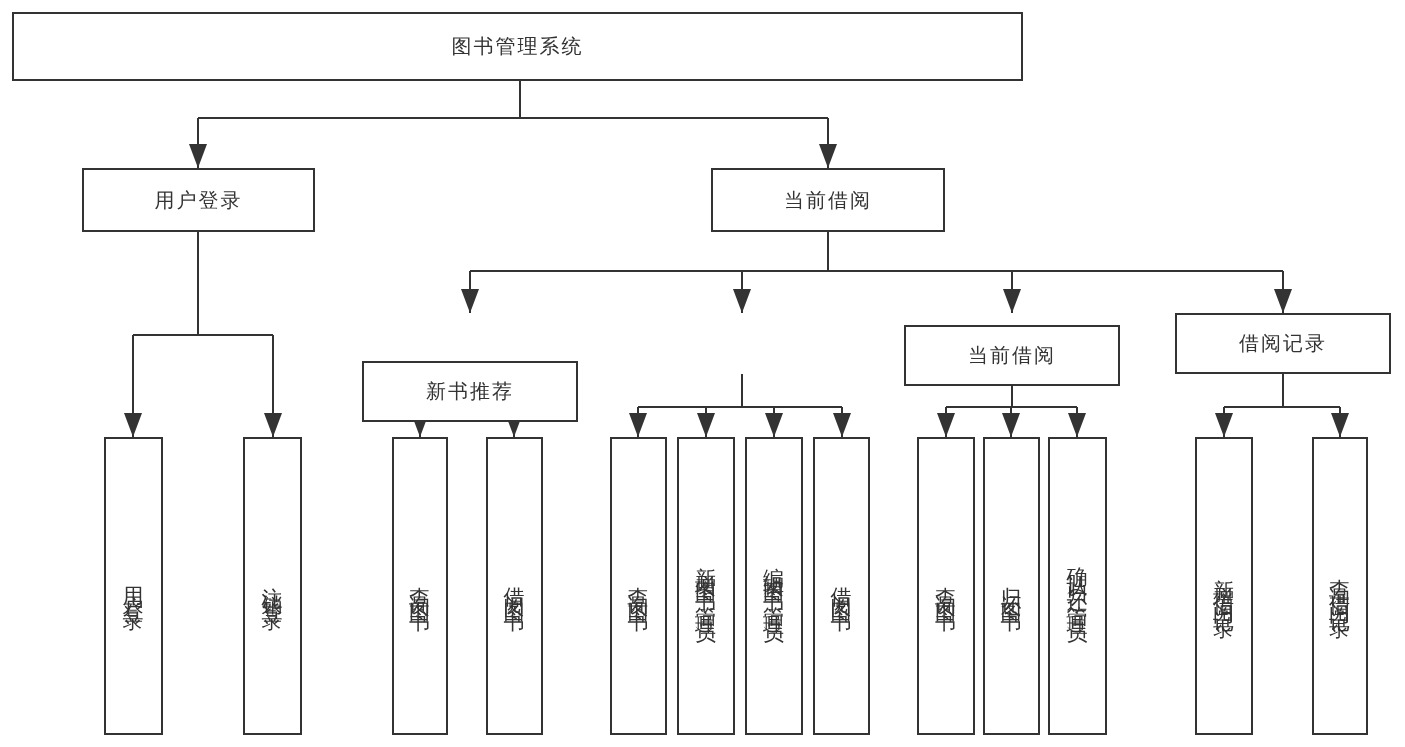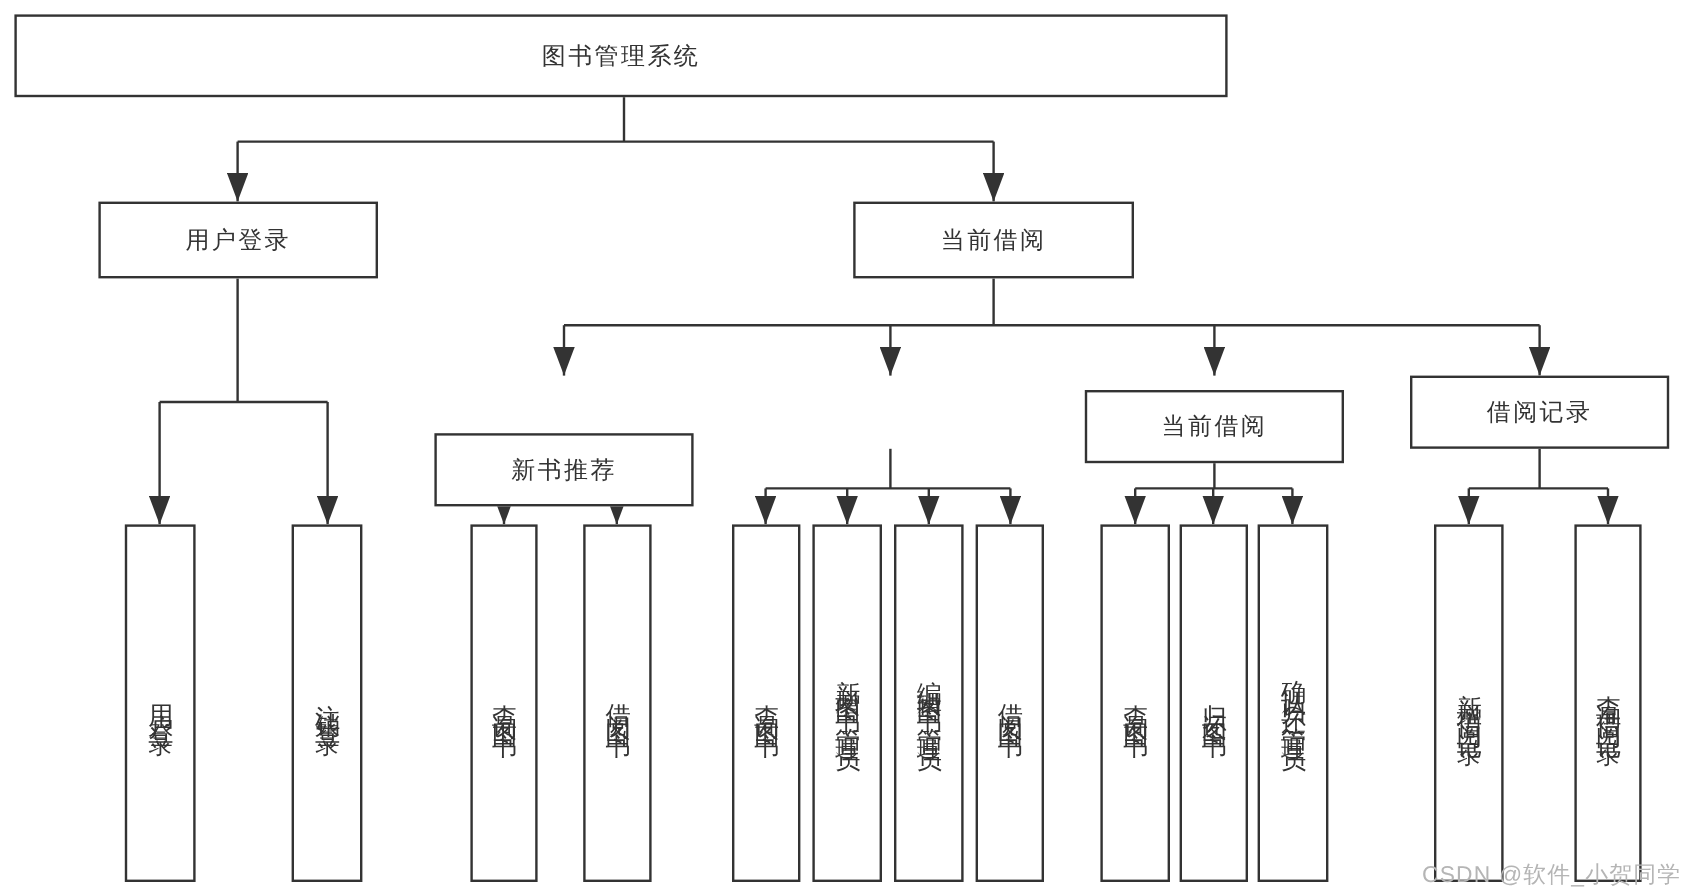--- a/index.html
+++ b/index.html
@@ -194,14 +194,13 @@
   <div class="node leaf" style="left:1048px; width:59px;">
     <span class="vtext">确认归还（管理员）</span>
   </div>
   <div class="node leaf" style="left:1195px; width:58px;">
     <span class="vtext">新增借阅记录</span>
   </div>
   <div class="node leaf" style="left:1312px; width:56px;">
     <span class="vtext">查询借阅记录</span>
   </div>
 
-  <div class="watermark">CSDN @软件_小贺同学</div>
 </div>
 
 </body></html>

